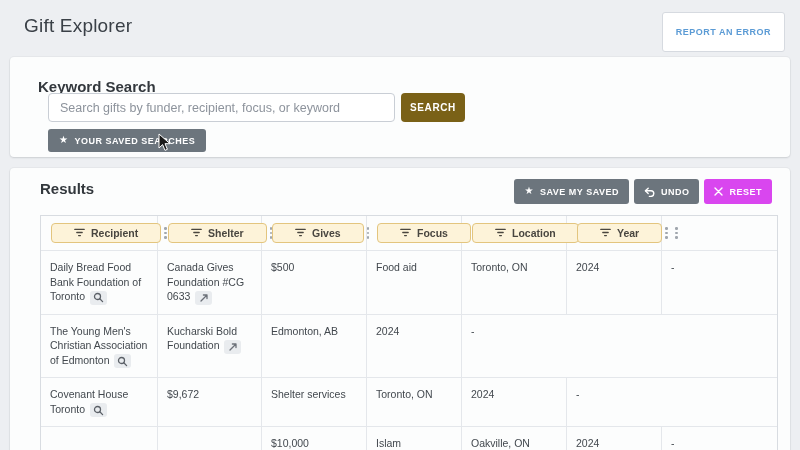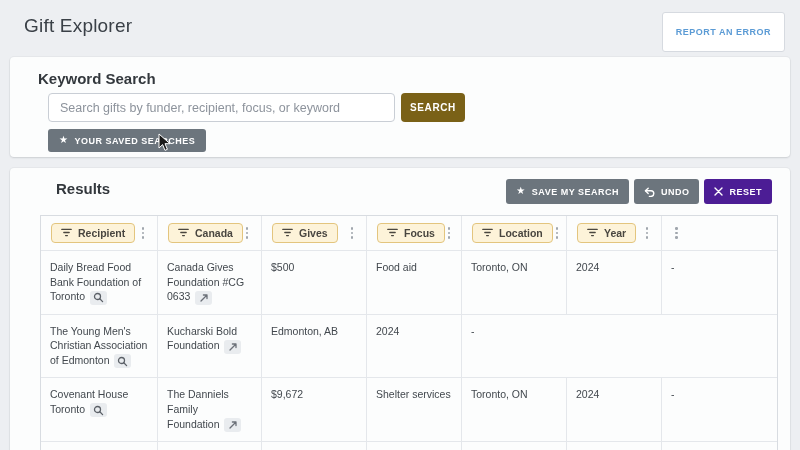--- a/index.html
+++ b/index.html
@@ -30,21 +30,21 @@
     position:absolute; left:10px; width:780px;
     background:#fcfdfd; border-radius:4px;
     box-shadow:0 1px 2px rgba(20,30,45,.12), 0 0 0 1px rgba(20,30,45,.03);
   }
   .search-card { top:57px; height:100px; }
   .results-card { top:168px; height:300px; }
 
   .card-heading { position:absolute; font-size:15px; font-weight:700; color:#33383d; }
   .search-card .card-heading { left:38px; top:13px; }
   .results-card .card-heading { left:30px; top:180px; }
-  .results-card .card-heading { left:30px; top:12px;margin-left:16px; }
+  .results-card .card-heading { left:30px; top:12px; }
 
   
   .search-input {
     position:absolute; left:38px; top:36px; width:347px; height:29px;
     border:1px solid #c9ced5; border-radius:4px; padding:0 11px;
     font-size:12.5px; color:#404040; background:#fff; font-family:inherit;
   }
   .search-input::placeholder { color:#8d939c; }
   .search-btn {
     position:absolute; left:391px; top:36px; width:64px; height:29px;
@@ -63,21 +63,21 @@
 
   
   .results-toolbar { position:absolute; top:11px; right:18px; display:flex; gap:5px; }
   .tb-btn {
     height:25px; border:none; border-radius:3px; cursor:pointer;
     color:#fff; font-size:9px; font-weight:700; letter-spacing:.5px;
     padding:0 10px; display:flex; align-items:center; gap:6px;
     font-family:inherit;
   }
   .tb-gray { background:#6c757d; }
-  .tb-dark { background:#4c1d95;text-align:center; }
+  .tb-dark { background:#d946ef;text-align:center; }
   .tb-btn svg { display:block; }
 
   
   .gtable {
     position:absolute; left:30px; top:47px; width:738px;
     border:1px solid #d8dce1; background:#fcfdfd;
   }
   .trow {
     display:grid;
     grid-template-columns:117px 104px 105px 95px 105px 95px auto;
@@ -87,21 +87,21 @@
   .th, .td { border-right:1px solid #e4e7eb; }
   .th:last-child, .td:last-child { border-right:none; }
 
   .th {
     height:34px; display:flex; align-items:center;
     justify-content:space-between; padding:0 10px;
   }
   .filter-chip {
     display:inline-flex; align-items:center; gap:6px;
     background:#fdf3d9; border:1px solid #e3c57e; border-radius:4px;
-    padding:3px 9px; font-size:10.5px; font-weight:700; color:#494640;
+    padding:3px 22px; font-size:10.5px; font-weight:700; color:#494640;
     cursor:pointer; font-family:inherit;
   }
   .kebab { display:flex; flex-direction:column; gap:2px; cursor:pointer; padding:2px 3px; }
   .kebab i { width:2.5px; height:2.5px; border-radius:50%; background:#a0a6ad; display:block; }
 
   .td {
     padding:9px 9px; font-size:10.5px; line-height:1.4; color:#42484e;
   }
   .icon-badge {
     display:inline-flex; align-items:center; justify-content:center;
@@ -124,21 +124,21 @@
 
 <div class="canvas">
 
   <div class="page-title">Gift Explorer</div>
 
   <button class="report-error-btn">
     <span>REPORT AN ERROR</span>
   </button>
 
   <div class="card search-card">
-    <div class="card-heading" style="left:28px;top:13px;">Keyword Search</div>
+    <div class="card-heading" style="left:28px;top:21px;">Keyword Search</div>
     <input class="search-input" type="text" placeholder="Search gifts by funder, recipient, focus, or keyword" style="">
     <button class="search-btn">
       <span>SEARCH</span>
     </button>
     <button class="saved-searches-btn">
       <span class="star-glyph">★</span>
       <span>YOUR SAVED SEARCHES</span>
     </button>
   </div>
 
@@ -147,21 +147,21 @@
       <path d="M1 1 L1 15 L4.6 11.6 L7 17.4 L9.4 16.3 L7 10.7 L12 10.7 Z" fill="#1a1a1a" stroke="#ffffff" stroke-width="1"></path>
     </svg>
   </div>
 
   <div class="card results-card">
     <div class="card-heading">Results</div>
 
     <div class="results-toolbar">
       <button class="tb-btn tb-gray">
         <span class="star-glyph">★</span>
-        <span>SAVE MY SEARCH</span>
+        <span>SAVE MY SAVED</span>
       </button>
       <button class="tb-btn tb-gray">
         <span>
           <svg width="11" height="10" viewBox="0 0 11 10">
             <path d="M4.2 1.2 L1.4 3.8 L4.2 6.4" fill="none" stroke="#fff" stroke-width="1.4" stroke-linecap="round" stroke-linejoin="round"></path>
             <path d="M1.6 3.8 H7 a2.8 2.8 0 0 1 0 5.6 H5.4" fill="none" stroke="#fff" stroke-width="1.4" stroke-linecap="round"></path>
           </svg>
         </span>
         <span>UNDO</span>
       </button>
@@ -188,21 +188,21 @@
               <i></i>
               <i></i>
               <i></i>
             </span>
           </div>
           <div class="th">
             <button class="filter-chip">
               <span><svg class="i-filter" width="11" height="9" viewBox="0 0 11 9">
     <path d="M0.8 1.4 H10.2 M2.8 4.5 H8.2 M4.6 7.6 H6.4" stroke="#4a463f" stroke-width="1.3" stroke-linecap="round"></path>
   </svg></span>
-              <span>Canada</span>
+              <span>Shelter</span>
             </button>
             <span class="kebab">
               <i></i>
               <i></i>
               <i></i>
             </span>
           </div>
           <div class="th">
             <button class="filter-chip">
               <span><svg class="i-filter" width="11" height="9" viewBox="0 0 11 9">
@@ -296,25 +296,20 @@
               </span></div>
             <div class="td">Edmonton, AB</div>
             <div class="td">2024</div>
             <div class="td">-</div>
           </div>
           <div class="trow r2">
             <div class="td"><span>Covenant House Toronto </span><span class="icon-badge">
                 <svg class="i-mag" width="11" height="11" viewBox="0 0 11 11">
     <circle cx="4.5" cy="4.5" r="3" fill="none" stroke="#5b6067" stroke-width="1.3"></circle>
     <path d="M6.8 6.8 L9.6 9.6" stroke="#5b6067" stroke-width="1.3" stroke-linecap="round"></path>
-  </svg>
-              </span></div>
-            <div class="td"><span>The Danniels Family Foundation </span><span class="icon-badge">
-                <svg class="i-ext" width="10" height="10" viewBox="0 0 10 10">
-    <path d="M2 8 L8 2 M4.4 2 H8 V5.6" fill="none" stroke="#6b7078" stroke-width="1.3" stroke-linecap="round" stroke-linejoin="round"></path>
   </svg>
               </span></div>
             <div class="td">$9,672</div>
             <div class="td">Shelter services</div>
             <div class="td">Toronto, ON</div>
             <div class="td">2024</div>
             <div class="td">-</div>
           </div>
           <div class="trow r3">
             <div class="td"></div>

